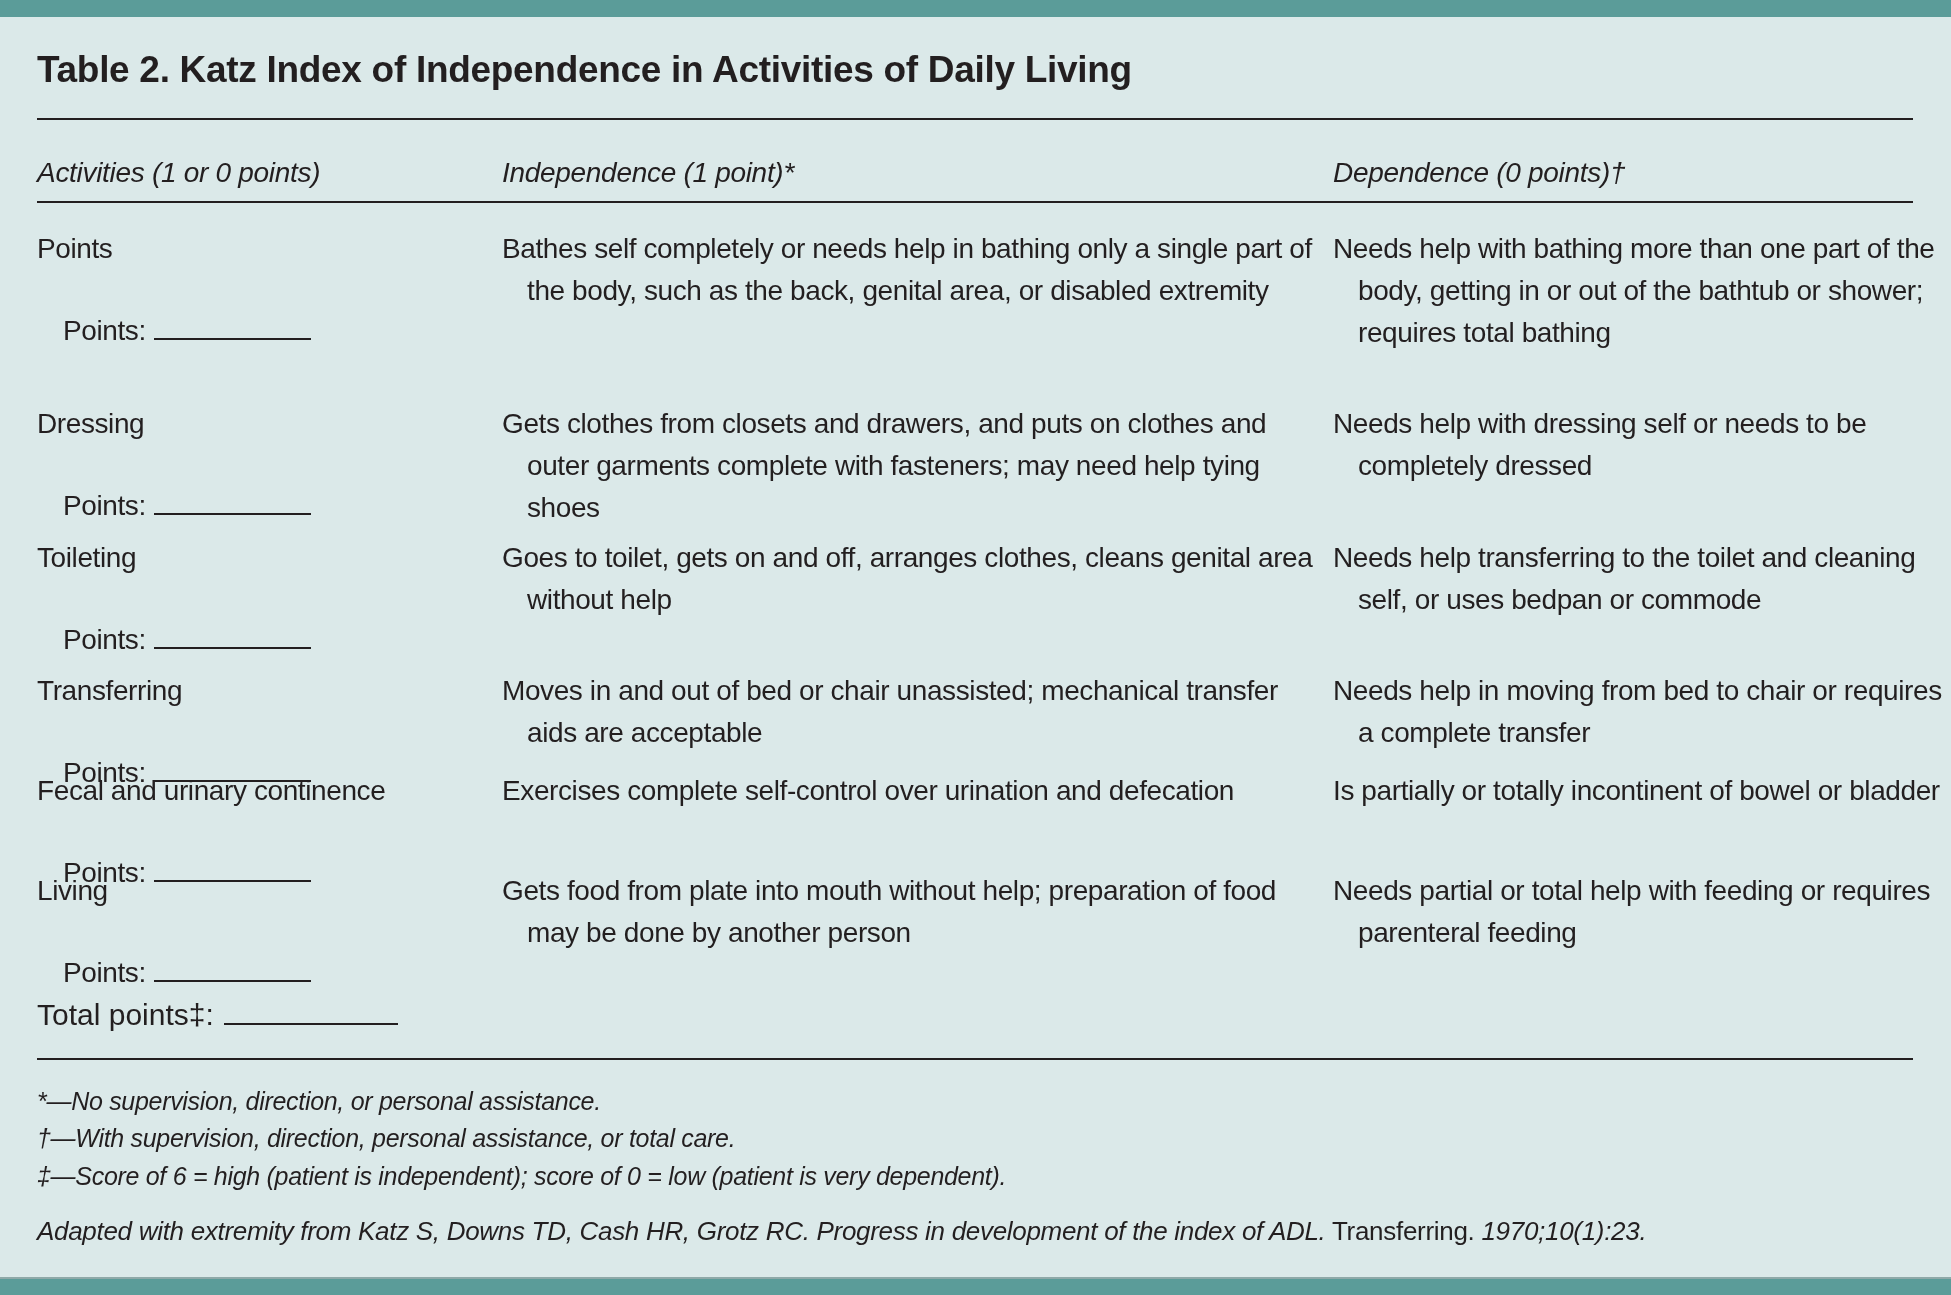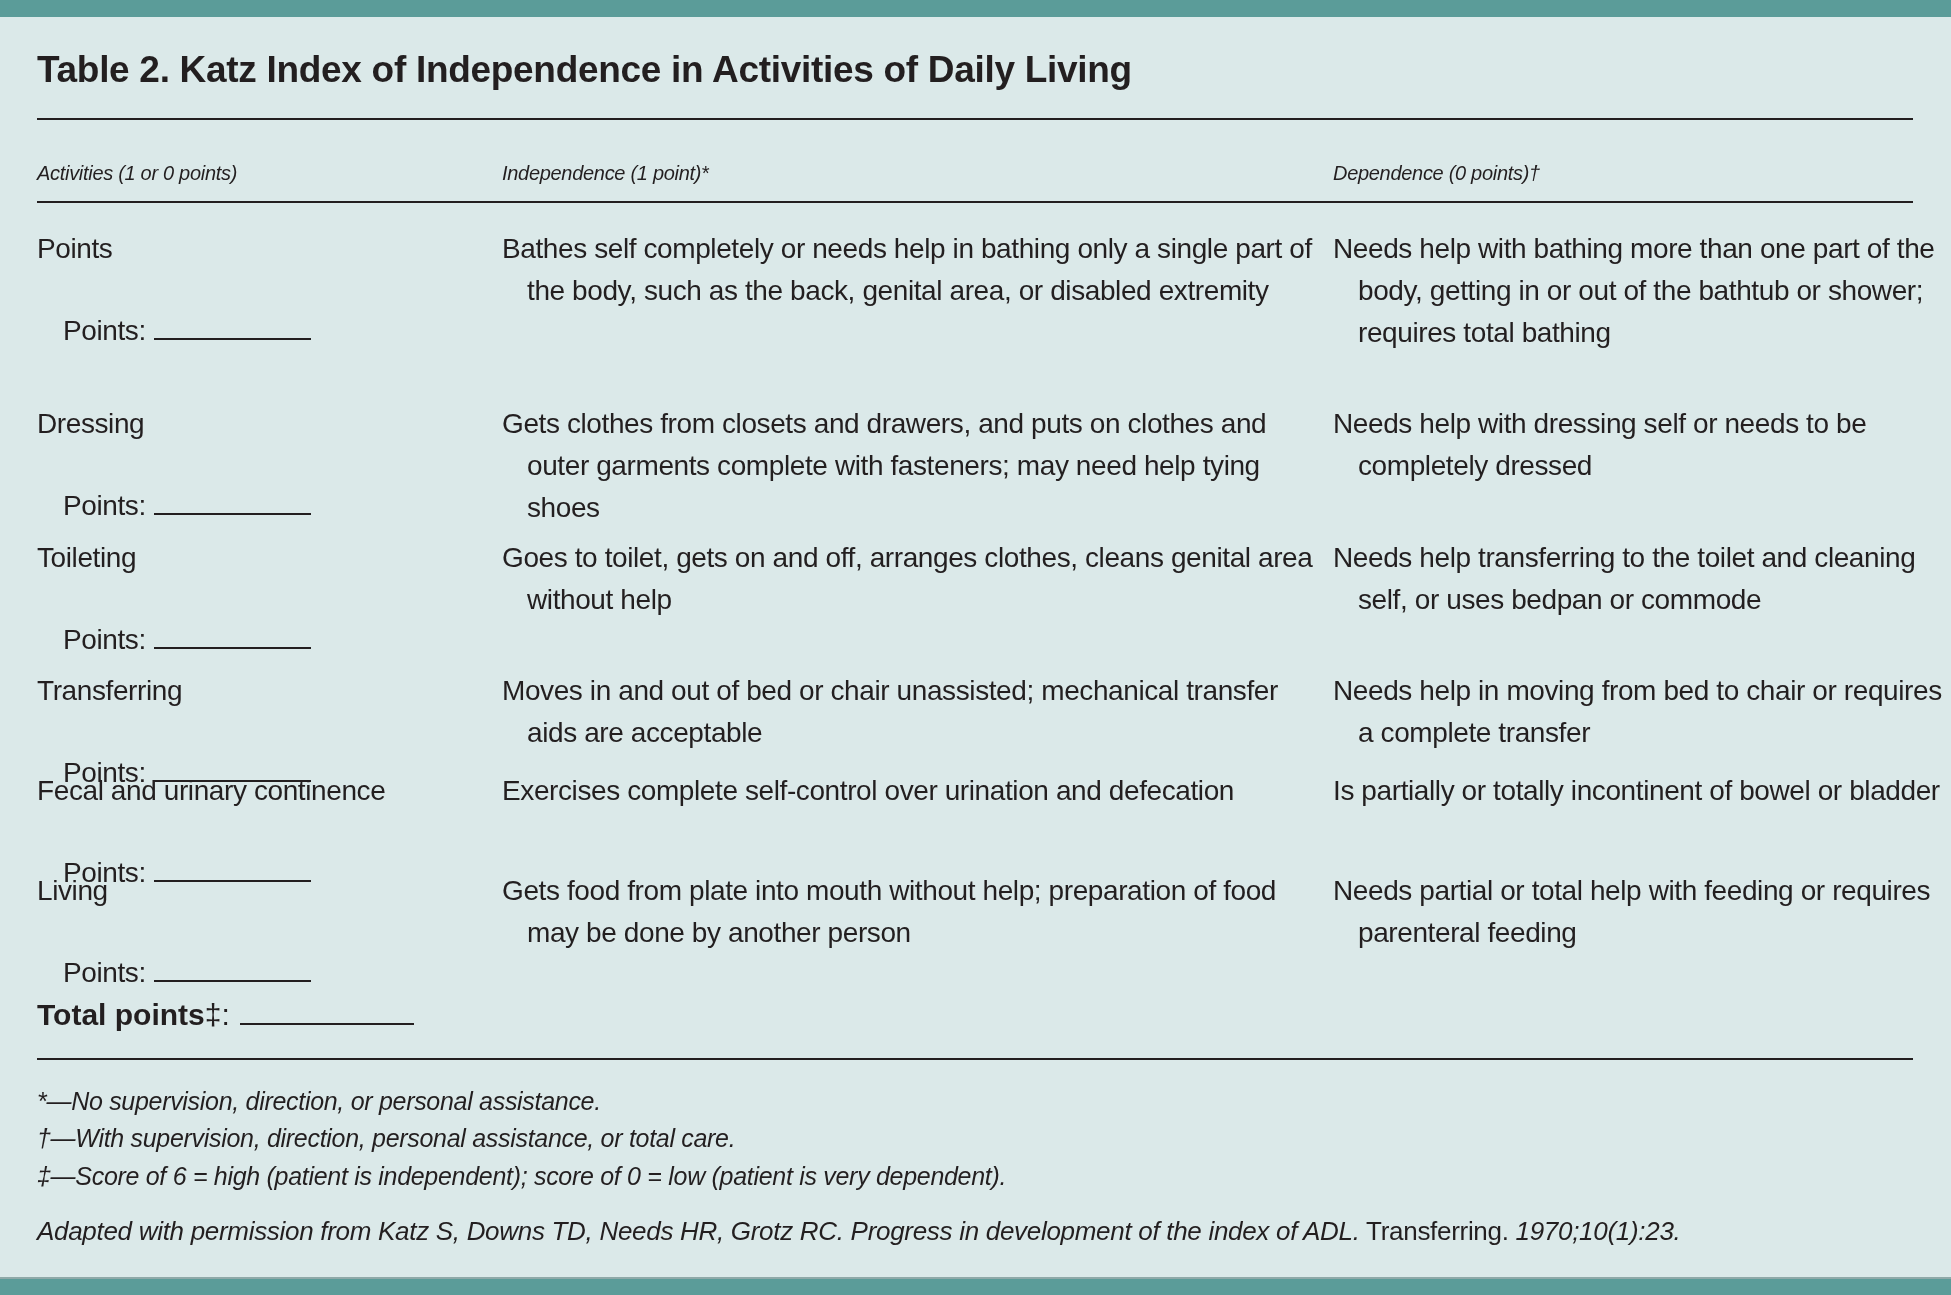--- a/index.html
+++ b/index.html
@@ -3,32 +3,32 @@
 <meta charset="utf-8">
 <style>
   html, body { margin:0; padding:0; }
   body { width:1951px; height:1295px; background:#dbe9e9; position:relative; overflow:hidden;
          font-family:"Liberation Sans", sans-serif; color:#231f20; }
   .bar { position:absolute; left:0; width:1951px; background:#5b9c99; }
   .bar.top { top:0; height:17px; }
   .bar.bottom { top:1277px; height:18px; border-top:2px solid #8fa9a8; box-sizing:border-box; }
   .rule { position:absolute; left:37px; width:1876px; height:2px; background:#231f20; }
   .title { position:absolute; left:37px; top:48px; font-size:37px; font-weight:bold; line-height:44px; white-space:nowrap; letter-spacing:-0.3px; }
-  .hdr { position:absolute; top:155px; font-size:20px; font-style:italic; line-height:36px; white-space:nowrap; letter-spacing:-0.3px; }
+  .hdr { position:absolute; top:155px; font-size:28px; font-style:italic; line-height:36px; white-space:nowrap; letter-spacing:-0.3px; }
   .c1 { left:37px; } .c2 { left:502px; } .c3 { left:1333px; }
   .row { position:absolute; left:0; width:1951px; }
   .cell { position:absolute; top:0; font-size:28px; line-height:42px; letter-spacing:-0.4px; }
   .cell.col1 { left:37px; width:440px; white-space:nowrap; }
   .cell.col2 { left:502px; width:800px; }
   .cell.col3 { left:1333px; width:590px; }
   .hang { padding-left:25px; text-indent:-25px; }
   .pts { position:absolute; left:63px; top:50px; font-size:28px; line-height:42px; white-space:nowrap; letter-spacing:-0.4px;margin-top:32px; }
   .blank { display:inline-block; width:157px; border-bottom:2px solid #231f20; height:28px; vertical-align:baseline; margin-left:8px; }
   .total { position:absolute; left:37px; top:994px; font-size:30px; line-height:42px; white-space:nowrap; }
-  .total b { font-weight:bold; }
+  .total b { font-weight:normal; }
   .total .blank { width:174px; margin-left:10px; }
   .fn { position:absolute; left:37px; font-size:25px; font-style:italic; line-height:32px; white-space:nowrap; letter-spacing:-0.3px; }
   .cite { position:absolute; left:37px; top:1214px; font-size:26px; line-height:34px; white-space:nowrap; letter-spacing:-0.3px; font-style:italic; }
   .cite .up { font-style:normal; }
 </style>
 </head>
 <body>
 
 <div class="bar top"></div>
 
@@ -83,15 +83,15 @@
 </div>
 
 <div class="total"><b>Total points</b><span>‡</span><span>:</span><span class="blank"></span></div>
 
 <div class="rule" style="top:1058px;"></div>
 
 <div class="fn" style="top:1085px;">*—No supervision, direction, or personal assistance.</div>
 <div class="fn" style="top:1122px;">†—With supervision, direction, personal assistance, or total care.</div>
 <div class="fn" style="top:1160px;">‡—Score of 6 = high (patient is independent); score of 0 = low (patient is very dependent).</div>
 
-<div class="cite"><span>Adapted with permission from Katz S, Downs TD, Needs HR, Grotz RC. Progress in development of the index of ADL.</span><span class="up"> Transferring. </span><span>1970;10(1):23.</span></div>
+<div class="cite"><span>Adapted with extremity from Katz S, Downs TD, Cash HR, Grotz RC. Progress in development of the index of ADL.</span><span class="up"> Transferring. </span><span>1970;10(1):23.</span></div>
 
 <div class="bar bottom"></div>
 
 </body></html>

